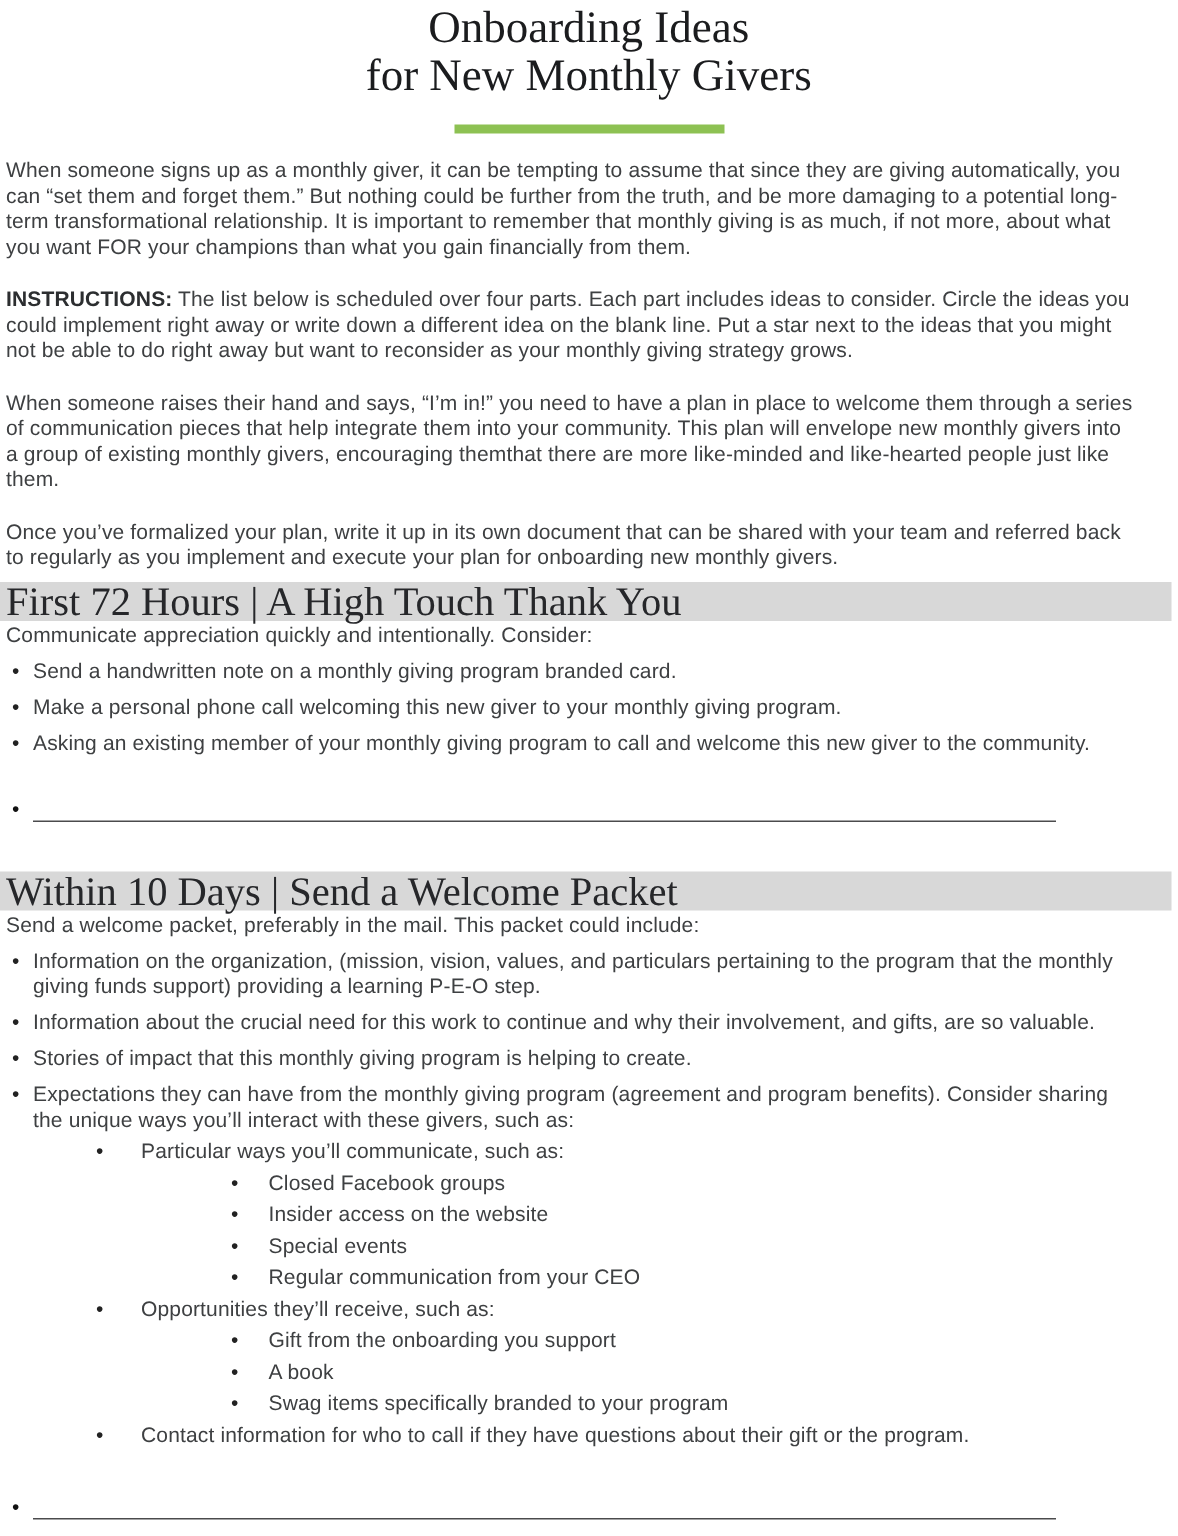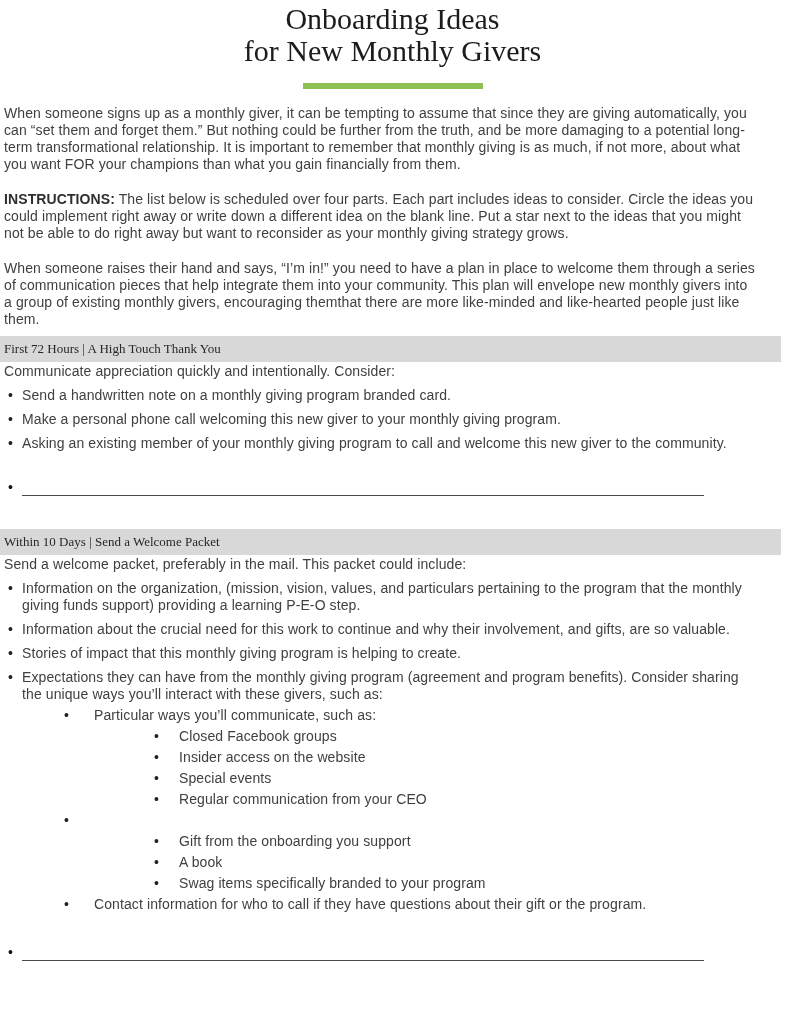--- a/index.html
+++ b/index.html
@@ -30,21 +30,21 @@
   }
   .content { padding:0 26px 8px 4px; }
   .para { margin:16px 0 0 0; }
   .para.gap { margin-top:18px; }
   .bold { font-weight:bold; color:#2c2e30; }
   .section-bar {
     margin:8px 0 0 -4px;
     width:781px;
     background:#d8d8d8;
     font-family:"Liberation Serif", serif;
-    font-size:13px; line-height:24px;
+    font-size:27px; line-height:24px;
     color:#26272a;
     padding:1px 0 1px 4px;
     box-sizing:border-box;
     letter-spacing:0;
   }
   .section-intro { margin:1px 0 0 0; }
   .li { display:flex; margin:7px 0 0 0; }
   .li .dot { flex:none; text-align:left; color:#222; }
   .li .txt { flex:1; }
   .lvl1 .dot { width:14px; margin-left:4px; }
@@ -77,20 +77,21 @@
   <div class="green-rule"></div>
 
   <div class="content">
 
     <p class="para">When someone signs up as a monthly giver, it can be tempting to assume that since they are giving automatically, you can “set them and forget them.” But nothing could be further from the truth, and be more damaging to a potential long-term transformational relationship.  It is important to remember that monthly giving is as much, if not more, about what you want FOR your champions than what you gain financially from them.</p>
 
     <p class="para gap"><span class="bold">INSTRUCTIONS:</span><span> The list below is scheduled over four parts. Each part includes ideas to consider. Circle the ideas you could implement right away or write down a different idea on the blank line. Put a star next to the ideas that you might not be able to do right away but want to reconsider as your monthly giving strategy grows.</span></p>
 
     <p class="para gap">When someone raises their hand and says, “I’m in!” you need to have a plan in place to welcome them through a series of communication pieces that help integrate them into your community. This plan will envelope new monthly givers into a group of existing monthly givers, encouraging themthat there are more like-minded and like-hearted people just like them.</p>
 
+    <p class="para gap">Once you’ve formalized your plan, write it up in its own document that can be shared with your team and referred back to regularly as you implement and execute your plan for onboarding new monthly givers.</p>
 
     <div class="section-bar">First 72 Hours | A High Touch Thank You</div>
     <div class="section-intro">Communicate appreciation quickly and intentionally. Consider:</div>
 
     <div class="li lvl1">
       <span class="dot">•</span>
       <span class="txt">Send a handwritten note on a monthly giving program branded card.</span>
     </div>
     <div class="li lvl1">
       <span class="dot">•</span>
@@ -144,20 +145,21 @@
           <span class="dot">•</span>
           <span class="txt">Special events</span>
         </div>
         <div class="li lvl3">
           <span class="dot">•</span>
           <span class="txt">Regular communication from your CEO</span>
         </div>
 
         <div class="li lvl2">
           <span class="dot">•</span>
+          <span class="txt">Opportunities they’ll receive, such as:</span>
         </div>
         <div class="li lvl3">
           <span class="dot">•</span>
           <span class="txt">Gift from the onboarding you support</span>
         </div>
         <div class="li lvl3">
           <span class="dot">•</span>
           <span class="txt">A book</span>
         </div>
         <div class="li lvl3">

